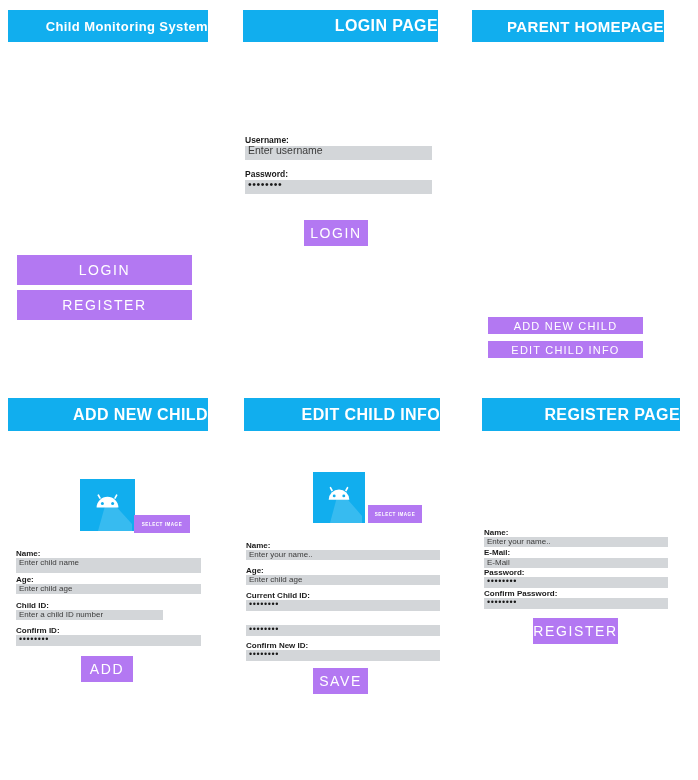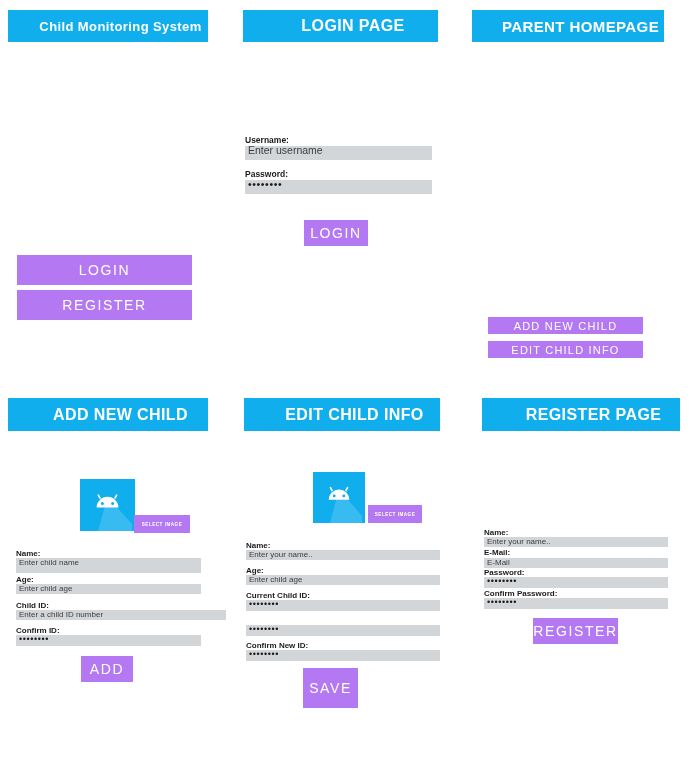--- a/index.html
+++ b/index.html
@@ -19,21 +19,21 @@
     position: absolute;
   }
 
   
   .titlebar {
     position: absolute;
     background: #11AEEE;
     color: #ffffff;
     display: flex;
     align-items: center;
-    justify-content: center;
+    justify-content: flex-end;
     font-weight: bold;
     letter-spacing: 0.4px;
     box-sizing: border-box;
     padding-left: 25px;
   }
   .titlebar.small { font-size: 13px; }
   .titlebar.big   { font-size: 16px; }
   .titlebar.reg   { font-size: 15px; }
 
   
@@ -187,21 +187,21 @@
 
   <div>
     <div class="flabel" style="left:16px; top:575px;">Age:</div>
     <div class="fbox" style="left:16px; top:584px; width:185px; height:10px;">
       <span>Enter child age</span>
     </div>
   </div>
 
   <div>
     <div class="flabel" style="left:16px; top:601px;">Child ID:</div>
-    <div class="fbox" style="left:16px; top:610px; width:210px; height:10px;">
+    <div class="fbox" style="left:16px; top:610px; width:147px; height:10px;">
       <span>Enter a child ID number</span>
     </div>
   </div>
 
   <div>
     <div class="flabel" style="left:16px; top:626px;">Confirm ID:</div>
     <div class="fbox pwd" style="left:16px; top:635px; width:185px; height:11px;">
       <span>••••••••</span>
     </div>
   </div>
@@ -262,21 +262,21 @@
     </div>
   </div>
 
   <div>
     <div class="flabel" style="left:246px; top:641px;">Confirm New ID:</div>
     <div class="fbox pwd" style="left:246px; top:650px; width:194px; height:11px;">
       <span>••••••••</span>
     </div>
   </div>
 
-  <div class="btn lg" style="left:303px; top:668px; width:55px; height:40px;">
+  <div class="btn lg" style="left:313px; top:668px; width:55px; height:26px;">
     <span>SAVE</span>
   </div>
 </div>
 
 <div class="screen">
   <div class="titlebar big" style="left:482px; top:398px; width:198px; height:33px;">
     <span>REGISTER PAGE</span>
   </div>
 
   <div>

